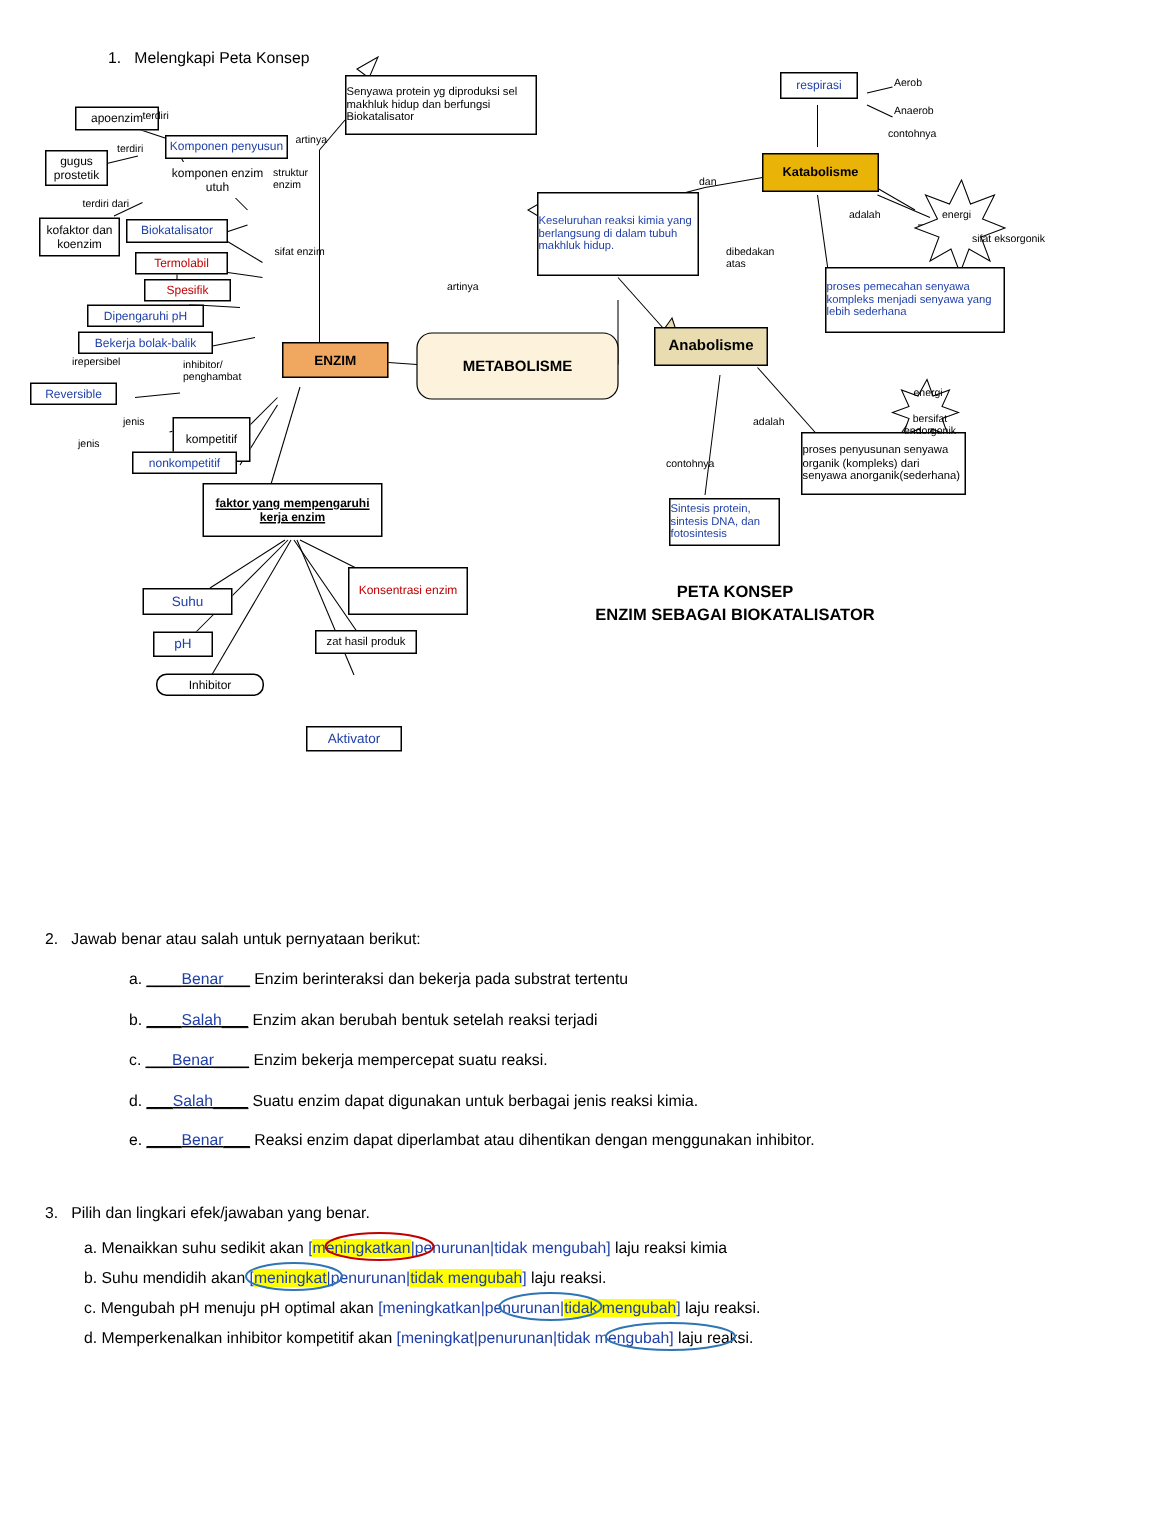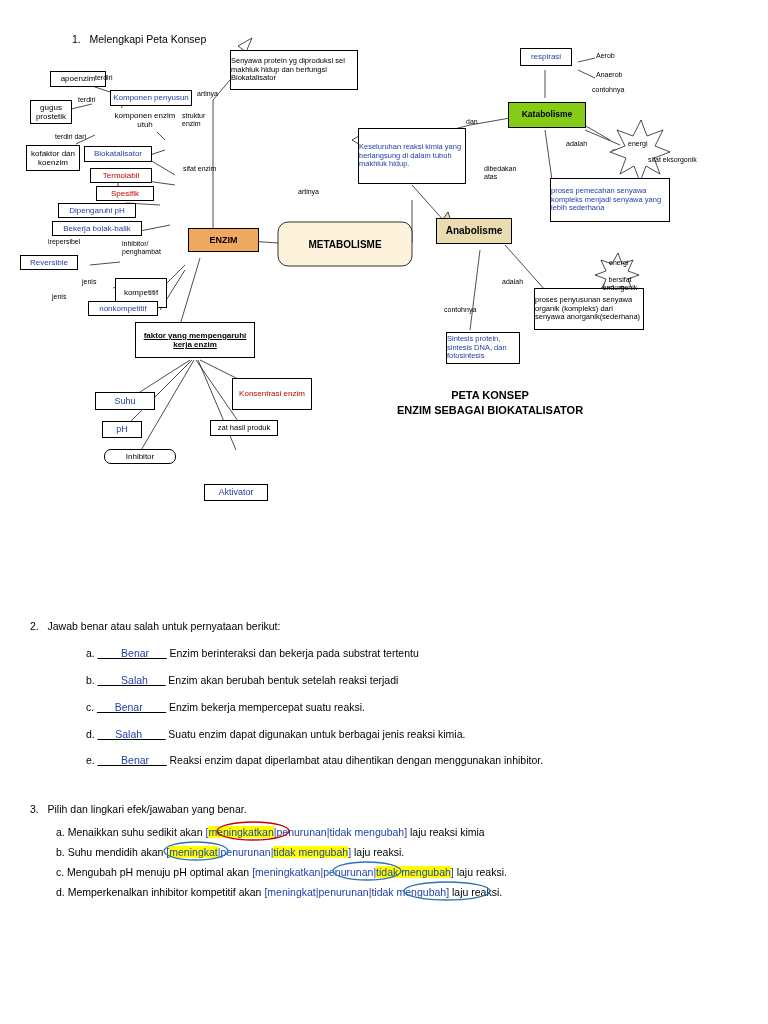--- a/index.html
+++ b/index.html
@@ -180,21 +180,21 @@
 <div class="box left" style="left:230px;top:50px;width:128px;height:40px;font-size:7.5px;">
     <span>Senyawa protein yg diproduksi sel makhluk hidup dan berfungsi Biokatalisator</span>
   </div>
 <div class="box left blue" style="left:358px;top:128px;width:108px;height:56px;color:#1f3fa8;font-size:7.5px;">
     <span>Keseluruhan reaksi kimia yang berlangsung di dalam tubuh makhluk hidup.</span>
   </div>
 
 <div class="box blue" style="left:520px;top:48px;width:52px;height:18px;color:#1f3fa8;font-size:8px;">
     <span>respirasi</span>
   </div>
-<div class="box" style="left:508px;top:102px;width:78px;height:26px;background:#84cc16;font-weight:bold;font-size:8.5px;">
+<div class="box" style="left:508px;top:102px;width:78px;height:26px;background:#eab308;font-weight:bold;font-size:8.5px;">
     <span>Katabolisme</span>
   </div>
 <div class="box" style="left:436px;top:218px;width:76px;height:26px;background:#e8dcb0;font-weight:bold;font-size:10px;">
     <span>Anabolisme</span>
   </div>
 <div class="box left blue" style="left:550px;top:178px;width:120px;height:44px;color:#1f3fa8;font-size:7.5px;">
     <span>proses pemecahan senyawa kompleks menjadi senyawa yang lebih sederhana</span>
   </div>
 <div class="box left" style="left:534px;top:288px;width:110px;height:42px;font-size:7.5px;">
     <span>proses penyusunan senyawa organik (kompleks) dari senyawa anorganik(sederhana)</span>

